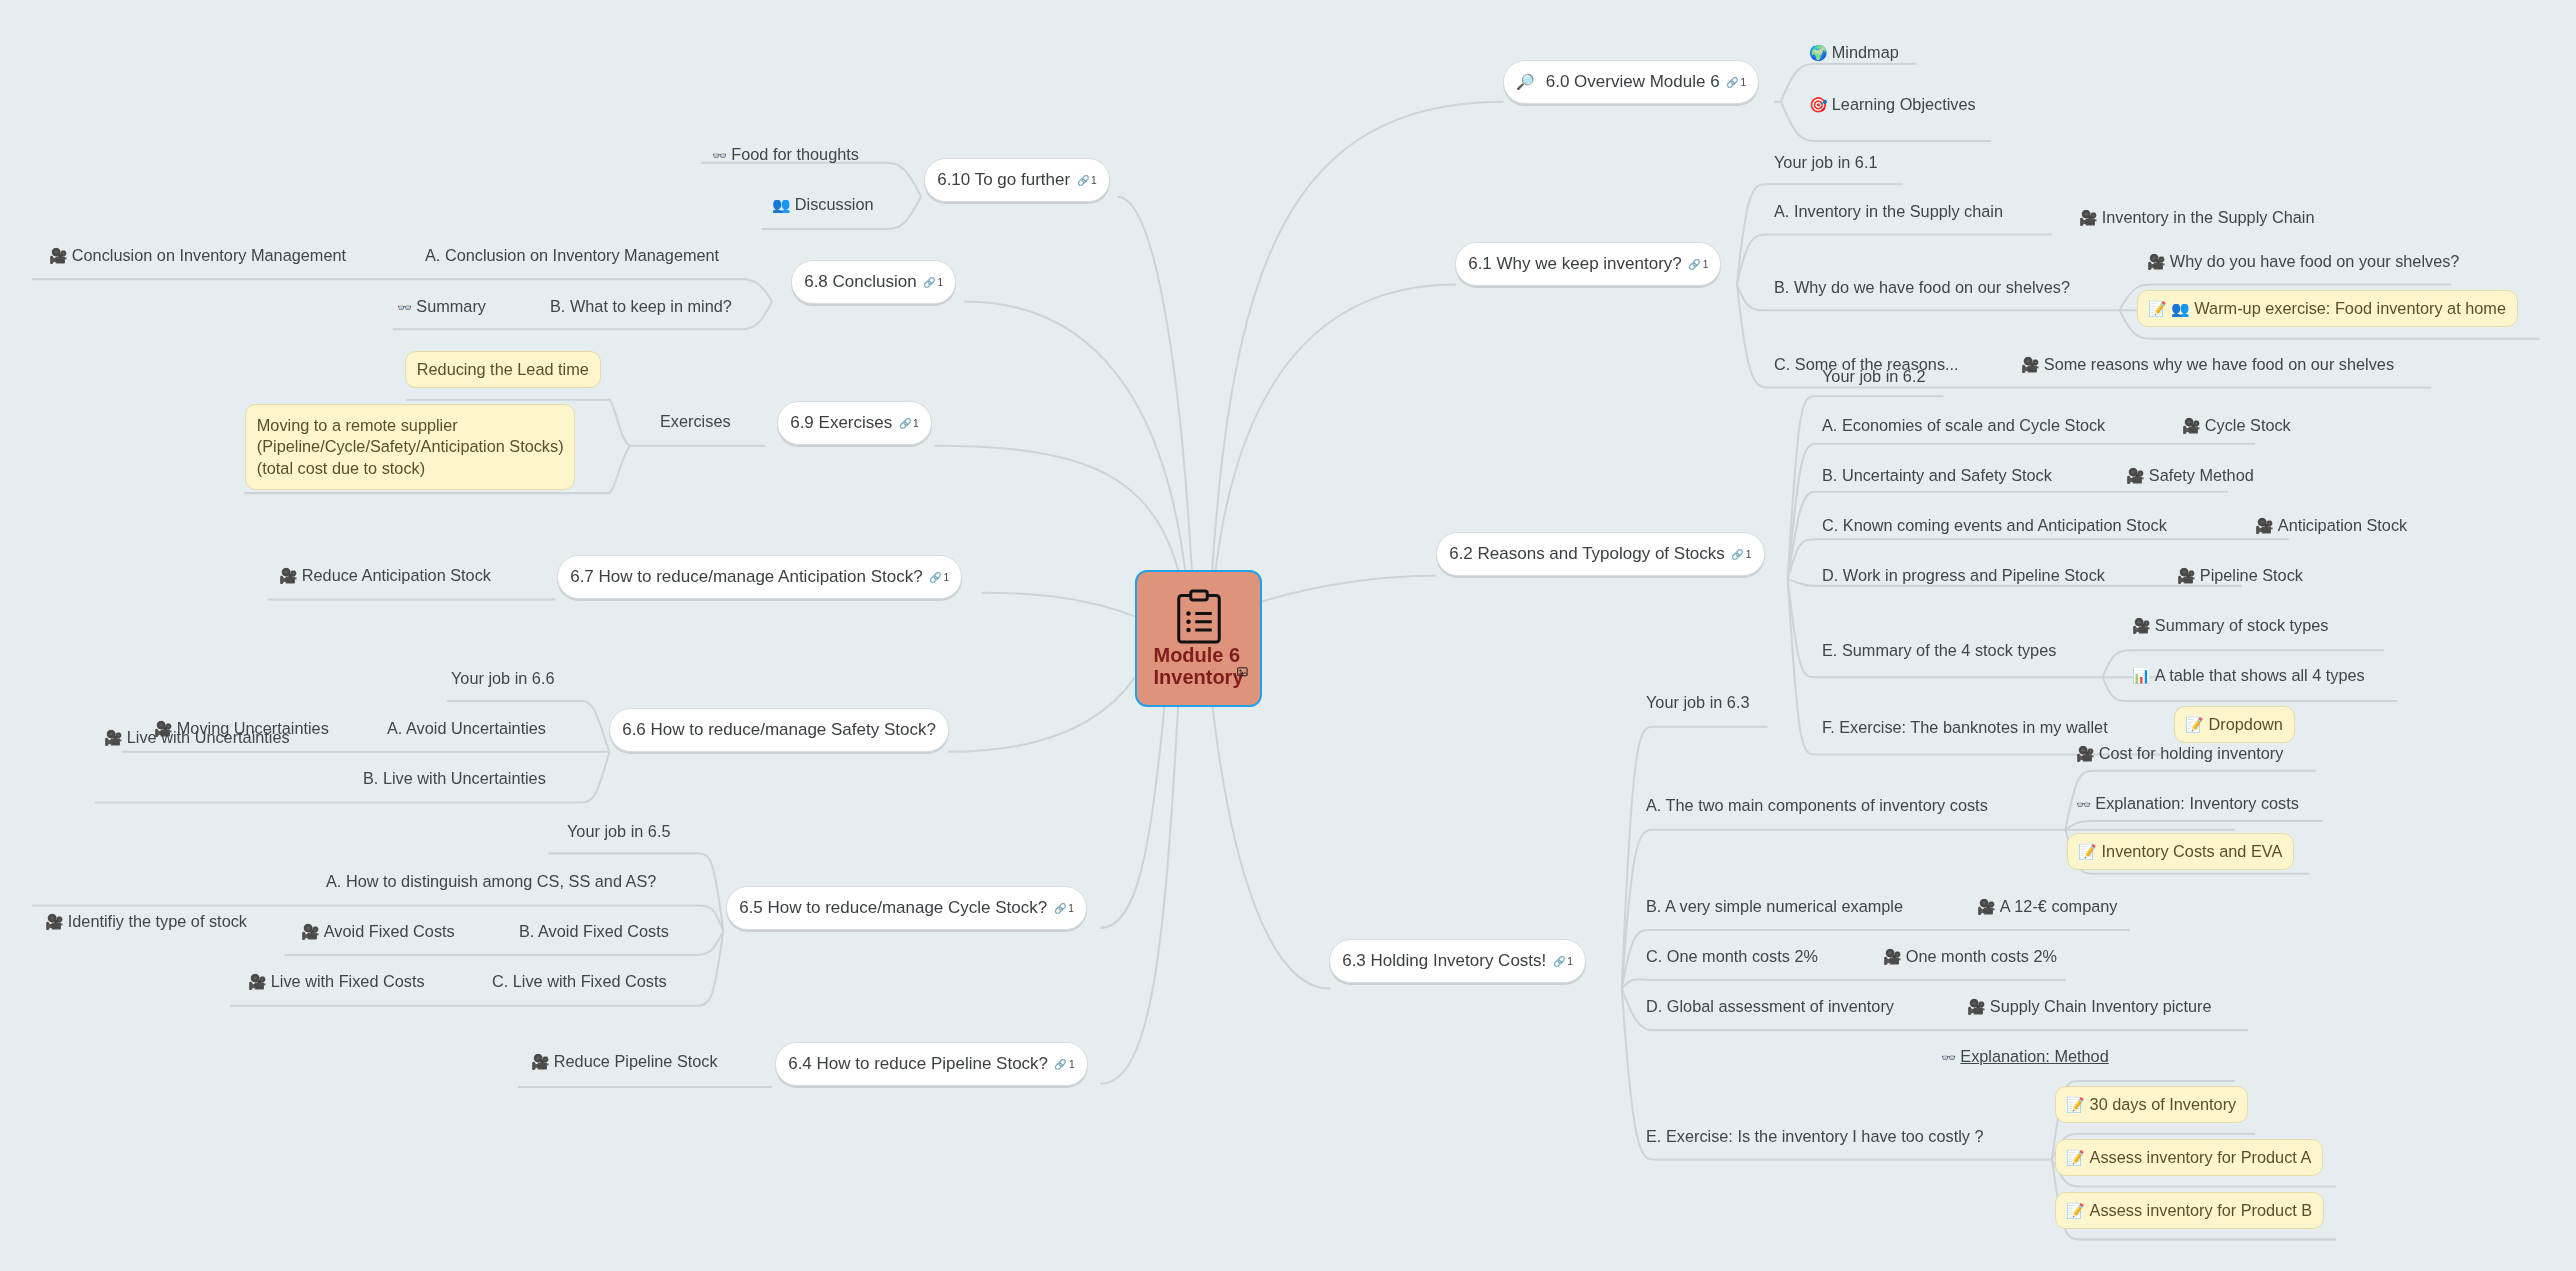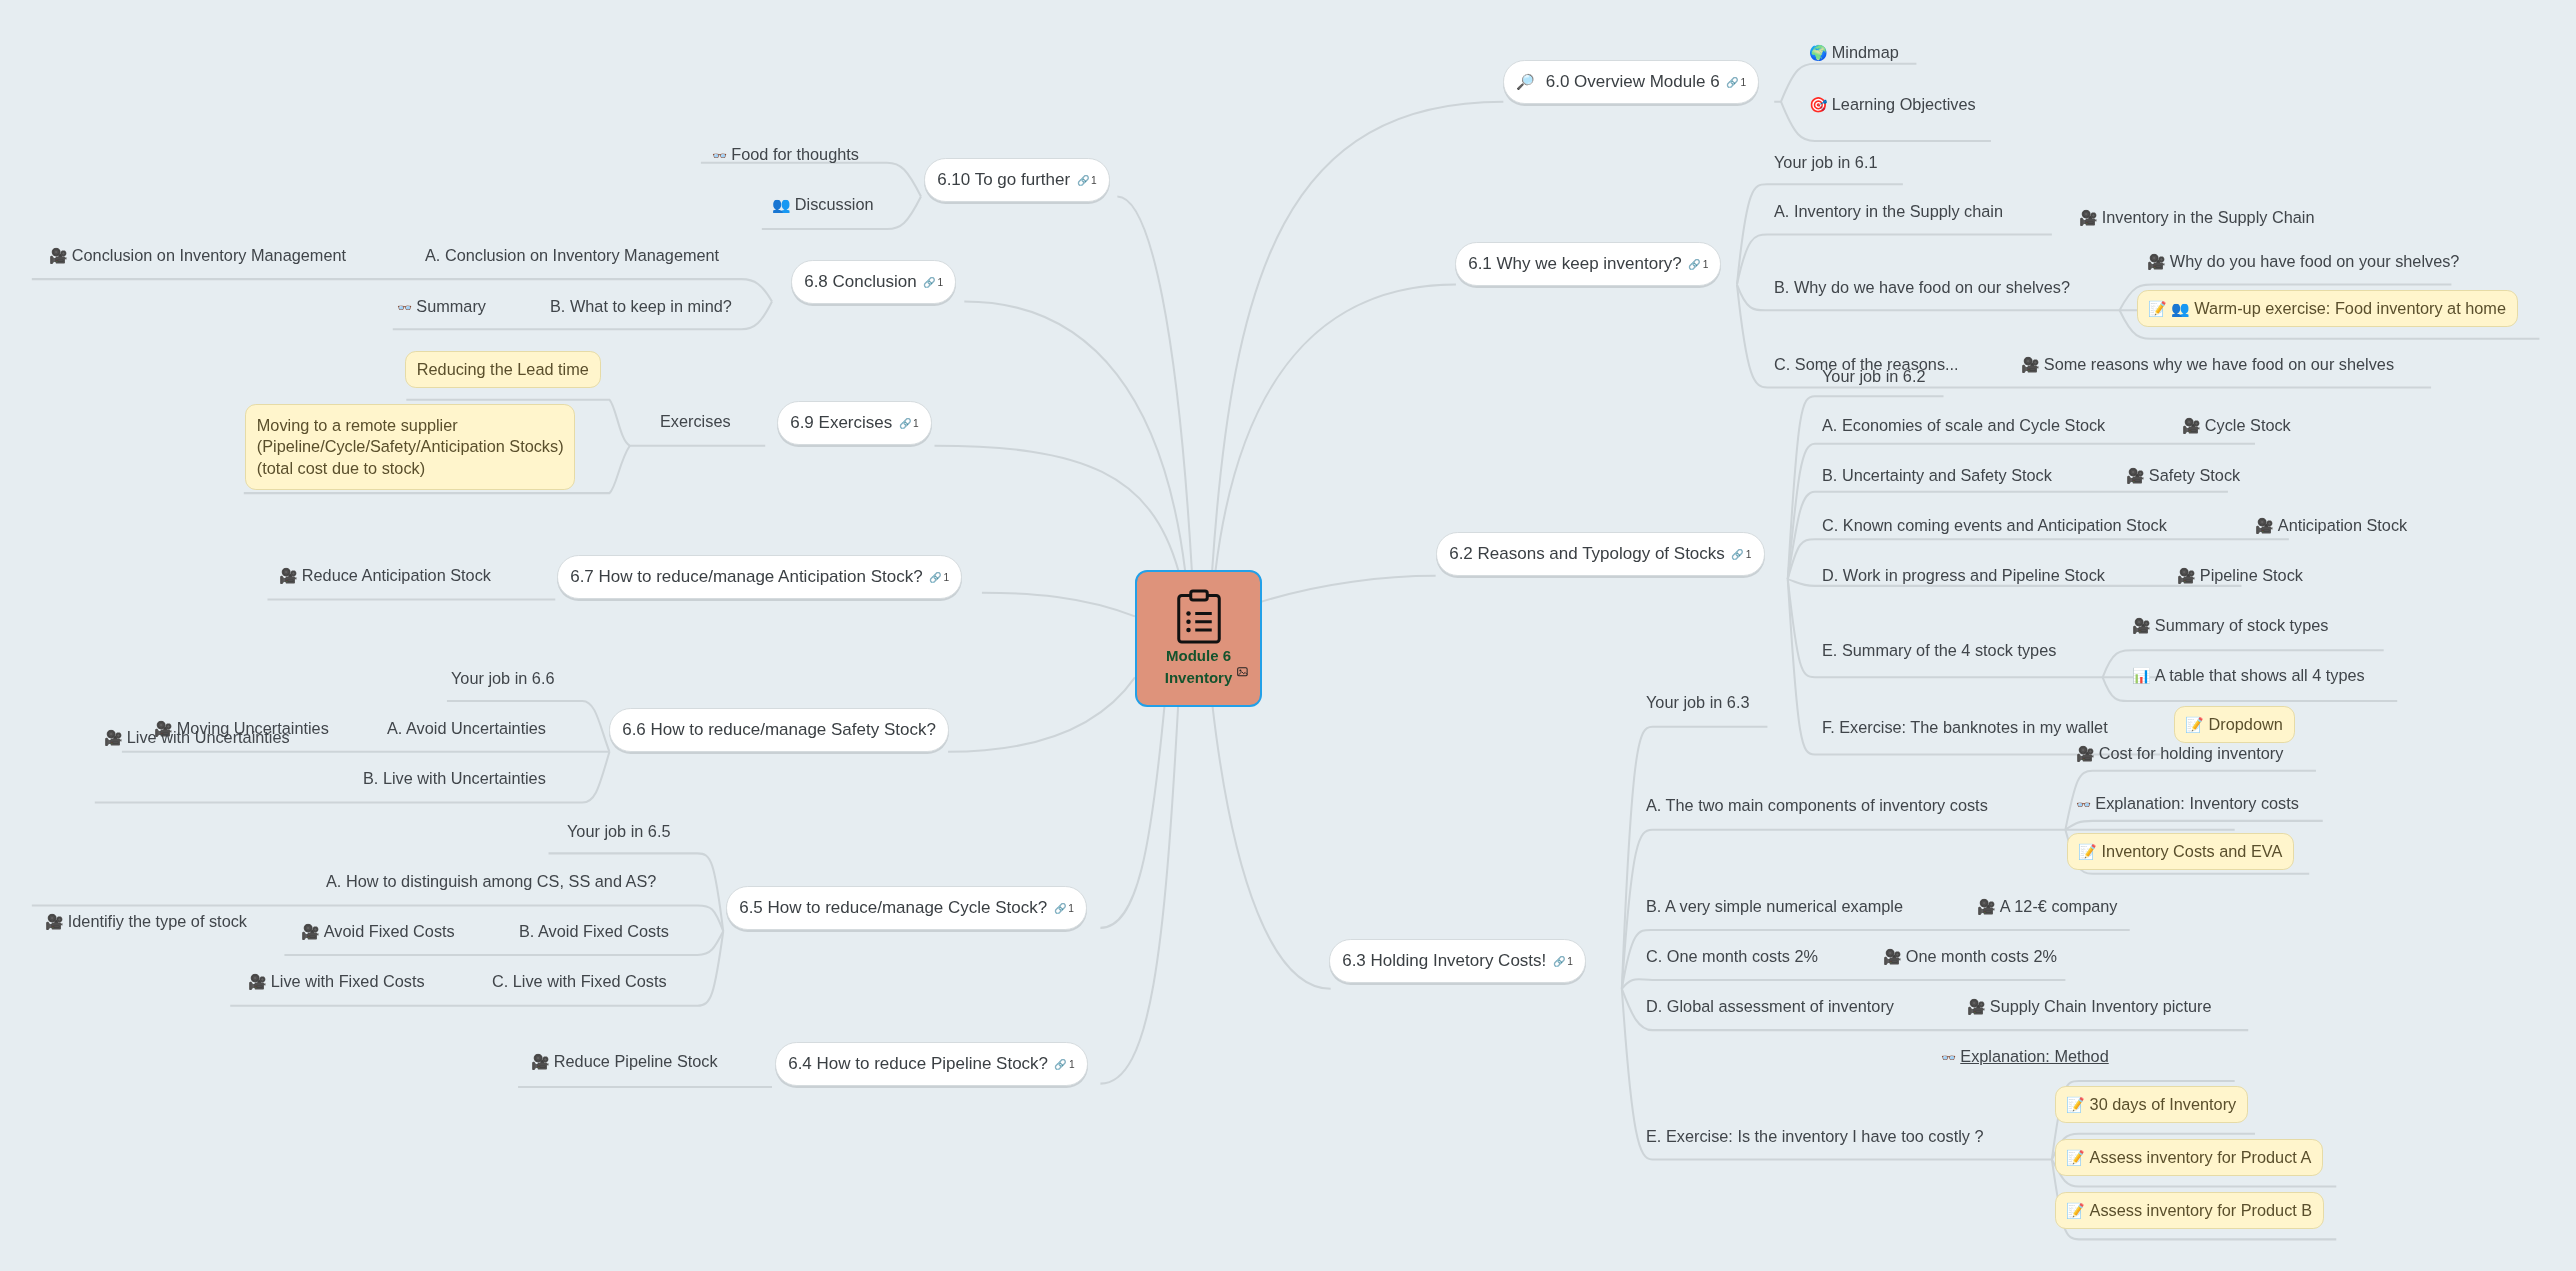--- a/index.html
+++ b/index.html
@@ -29,21 +29,21 @@
   .ico-pencil { color:#c98b1c; }
   .ico-chart { color:#2b7a2b; }
   .ico-globe { color:#2b6fb3; }
   .ico-target { color:#c0262b; }
   .ico-search { color:#333; }
   .center {
     position:absolute; left:1135px; top:570px; width:123px; height:133px;
     background:#de937b; border:2.7px solid #22a0e8; border-radius:12.2px;
     display:flex; flex-direction:column; align-items:center; justify-content:center; cursor:pointer;
   }
-  .center .title { font-weight:bold; font-size:15px; color:#14532d; text-align:center; line-height:21.7px; }
+  .center .title { font-weight:bold; font-size:20px; color:#7f1d1d; line-height:21.7px; }
   .center .img-icon { position:absolute; right:12.2px; top:95px; }
 </style>
 </head>
 <body>
 
 <svg id="links" viewBox="0 0 3804 1878" xmlns="http://www.w3.org/2000/svg">
   <g fill="none" stroke="#cdd4d8" stroke-width="3">
 
     <path d="M1790 842 C1820 400, 1900 150, 2220 150"></path>
     <path d="M1795 842 C1830 560, 1950 420, 2150 420"></path>
@@ -151,21 +151,21 @@
 <div class="plain" style="left:2021px;top:355px;"><span class="ico ico-video">🎥</span><span>Some reasons why we have food on our shelves</span></div>
 
 <div class="pill" style="left:1436px;top:532px;">
   <span>6.2 Reasons and Typology of Stocks</span>
   <span class="link">🔗<span>1</span></span>
 </div>
 <div class="plain" style="left:1822px;top:367px;">Your job in 6.2</div>
 <div class="plain" style="left:1822px;top:416px;">A. Economies of scale and Cycle Stock</div>
 <div class="plain" style="left:2182px;top:416px;"><span class="ico ico-video">🎥</span><span>Cycle Stock</span></div>
 <div class="plain" style="left:1822px;top:466px;">B. Uncertainty and Safety Stock</div>
-<div class="plain" style="left:2126px;top:466px;"><span class="ico ico-video">🎥</span><span>Safety Stock</span></div>
+<div class="plain" style="left:2126px;top:466px;"><span class="ico ico-video">🎥</span><span>Safety Method</span></div>
 <div class="plain" style="left:1822px;top:516px;">C. Known coming events and Anticipation Stock</div>
 <div class="plain" style="left:2255px;top:516px;"><span class="ico ico-video">🎥</span><span>Anticipation Stock</span></div>
 <div class="plain" style="left:1822px;top:566px;">D. Work in progress and Pipeline Stock</div>
 <div class="plain" style="left:2177px;top:566px;"><span class="ico ico-video">🎥</span><span>Pipeline Stock</span></div>
 <div class="plain" style="left:1822px;top:641px;">E. Summary of the 4 stock types</div>
 <div class="plain" style="left:2132px;top:616px;"><span class="ico ico-video">🎥</span><span>Summary of stock types</span></div>
 <div class="plain" style="left:2132px;top:666px;"><span class="ico ico-chart">📊</span><span>A table that shows all 4 types</span></div>
 <div class="plain" style="left:1822px;top:718px;">F. Exercise: The banknotes in my wallet</div>
 <div class="note" style="left:2174px;top:706px;"><span class="ico ico-pencil">📝</span><span>Dropdown</span></div>
 

